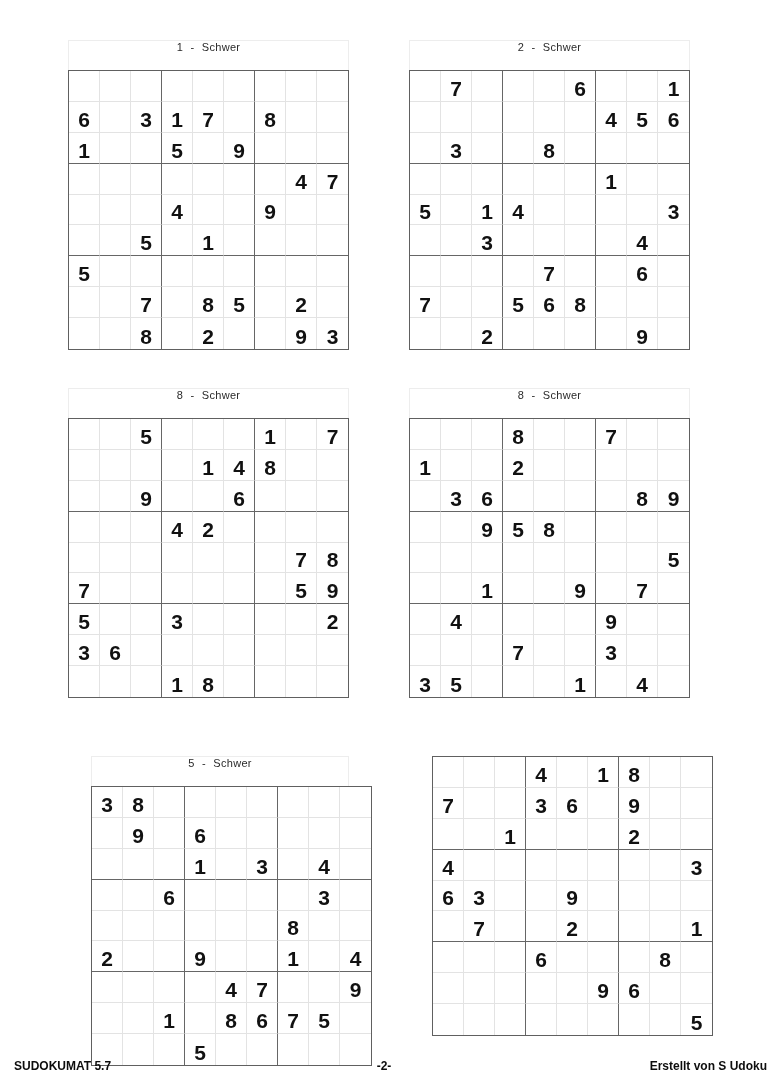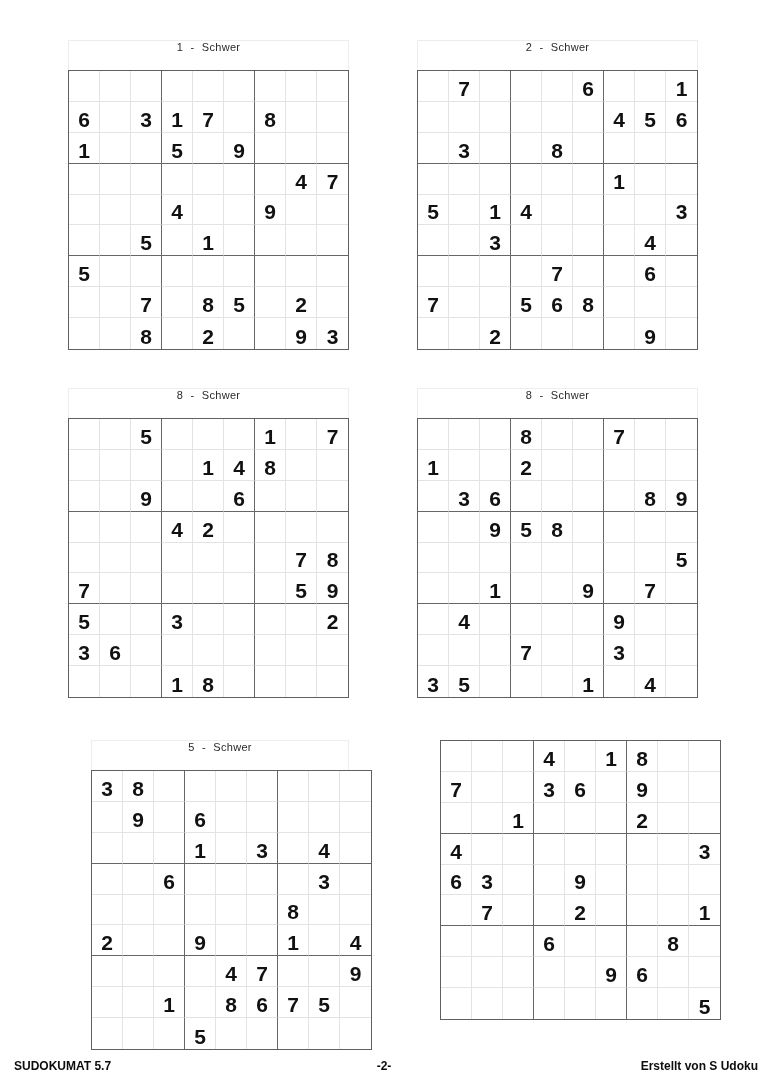--- a/index.html
+++ b/index.html
@@ -8,24 +8,24 @@
     background: #ffffff;
     font-family: "Liberation Sans", "DejaVu Sans", sans-serif;
     position: relative;
     overflow: hidden;
   }
   .page { position: absolute; inset: 0; background: #ffffff; }
 
   
   .puzzle-block { position: absolute; width: 281px; }
   .col-1 { left: 68px; }
-  .col-2 { left: 409px; margin-left: 8px; }
+  .col-2 { left: 409px; }
   .row-1 { top: 40px; }
   .row-2 { top: 388px; }
-  .row-3 { top: 740px; padding-left: 23px; }
+  .row-3 { top: 756px; padding-left: 23px; }
 
   
   .band {
     height: 30px;
     border: 1px solid #ededed;
     border-bottom: none;
     display: flex;
     justify-content: center;
     padding-bottom: 5px;
     background: #ffffff;
@@ -70,21 +70,21 @@
     position: absolute;
     left: 0; right: 0;
     top: 1059px;
     height: 14px;
     font-size: 12px;
     font-weight: bold;
     color: #0d0d0d;
   }
   .footer .left  { position: absolute; left: 14px; top: 0; }
   .footer .center{ position: absolute; left: 0; right: 0; top: 0; text-align: center; }
-  .footer .right { position: absolute; right: 10px; top: 0; margin-left: 20px; }
+  .footer .right { position: absolute; right: 1px; top: 0; margin-left: 20px; }
 </style>
 </head>
 <body>
 
 <div class="page">
 
   <div class="puzzle-block row-1 col-1">
     <div class="band">
       <div class="title">1 - Schwer</div>
     </div>

